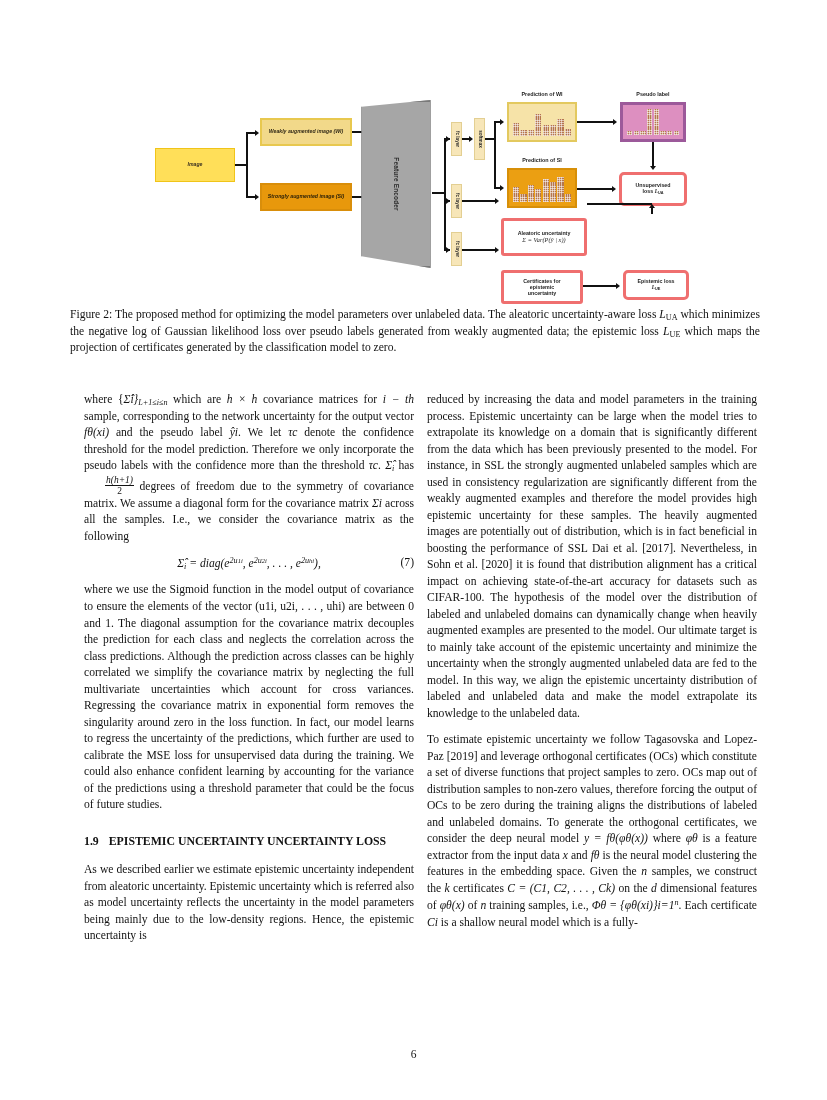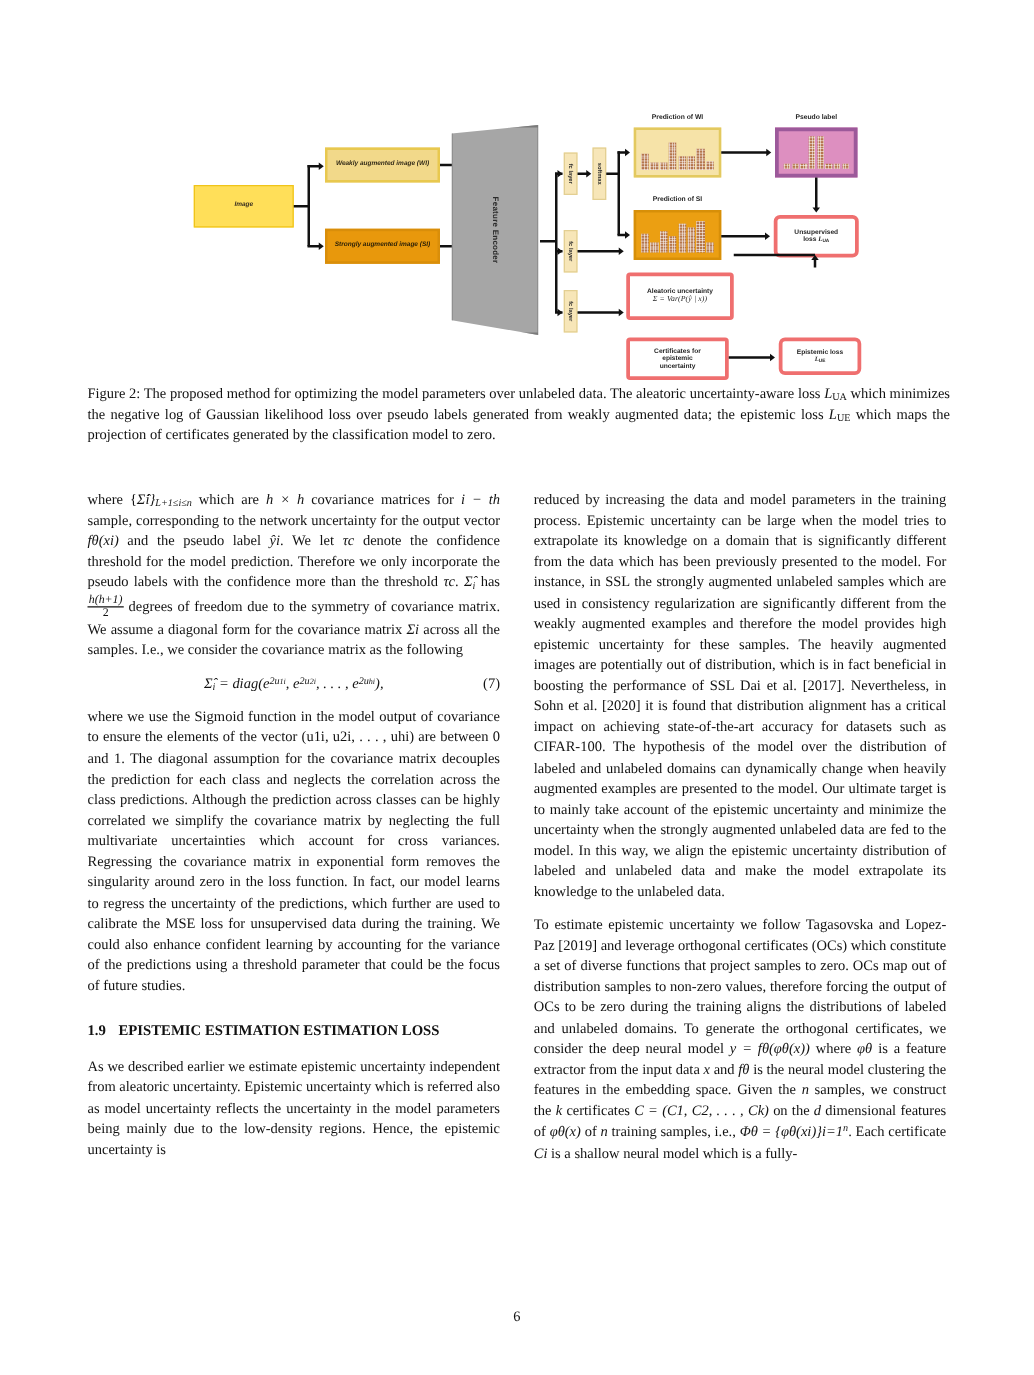--- a/index.html
+++ b/index.html
@@ -255,21 +255,21 @@
   
   .col {
     position: absolute;
     top: 392px;
     width: 330px;
     font-size: 11.6px;
     line-height: 1.425;
     text-align: justify;
     color: #121212;
   }
-  .col-left  { left: 70px; }
+  .col-left  { left: 84px; }
   .col-right { left: 427px; }
 
   .col p {
     margin: 0 0 10px 0;
     text-indent: 0;
   }
 
   .eq {
     display: block;
     position: relative;
@@ -286,20 +286,21 @@
   .ital { font-style: italic; }
   .sup { font-size: 0.7em; vertical-align: 0.45em; }
   .subsc { font-size: 0.7em; vertical-align: -0.25em; }
 
   .frac {
     display: inline-block;
     vertical-align: -0.45em;
     text-align: center;
     font-size: 0.82em;
     line-height: 1.05;
+    margin-left: 21px;
   }
   .frac .num { display: block; border-bottom: 1px solid #121212; padding: 0 1px; }
   .frac .den { display: block; padding: 0 1px; }
 
   h2.section {
     font-family: "Liberation Serif", "DejaVu Serif", serif;
     font-size: 11.8px;
     font-weight: bold;
     margin: 20px 0 13px 0;
     line-height: 1.32;
@@ -489,21 +490,21 @@
 
     <div class="eq">
       <span class="ital">Σ̂<span class="subsc">i</span> = diag(e<span class="sup">2u<span style="font-size:.8em">1i</span></span>, e<span class="sup">2u<span style="font-size:.8em">2i</span></span>, . . . , e<span class="sup">2u<span style="font-size:.8em">hi</span></span>),</span>
       <span class="eqnum">(7)</span>
     </div>
 
     <p>where we use the Sigmoid function in the model output of covariance to ensure the elements of the vector (u1i, u2i, . . . , uhi) are between 0 and 1. The diagonal assumption for the covariance matrix decouples the prediction for each class and neglects the correlation across the class predictions. Although the prediction across classes can be highly correlated we simplify the covariance matrix by neglecting the full multivariate uncertainties which account for cross variances. Regressing the covariance matrix in exponential form removes the singularity around zero in the loss function. In fact, our model learns to regress the uncertainty of the predictions, which further are used to calibrate the MSE loss for unsupervised data during the training. We could also enhance confident learning by accounting for the variance of the predictions using a threshold parameter that could be the focus of future studies.</p>
 
     <h2 class="section">
       <span class="num">1.9</span>
-      <span class="ttl">EPISTEMIC ESTIMATION ESTIMATION LOSS</span>
+      <span class="ttl">EPISTEMIC UNCERTAINTY UNCERTAINTY LOSS</span>
     </h2>
 
     <p>As we described earlier we estimate epistemic uncertainty independent from aleatoric uncertainty. Epistemic uncertainty which is referred also as model uncertainty reflects the uncertainty in the model parameters being mainly due to the low-density regions. Hence, the epistemic uncertainty is</p>
   </div>
 
   <div class="col col-right">
     <p>reduced by increasing the data and model parameters in the training process. Epistemic uncertainty can be large when the model tries to extrapolate its knowledge on a domain that is significantly different from the data which has been previously presented to the model. For instance, in SSL the strongly augmented unlabeled samples which are used in consistency regularization are significantly different from the weakly augmented examples and therefore the model provides high epistemic uncertainty for these samples. The heavily augmented images are potentially out of distribution, which is in fact beneficial in boosting the performance of SSL Dai et al. [2017]. Nevertheless, in Sohn et al. [2020] it is found that distribution alignment has a critical impact on achieving state-of-the-art accuracy for datasets such as CIFAR-100. The hypothesis of the model over the distribution of labeled and unlabeled domains can dynamically change when heavily augmented examples are presented to the model. Our ultimate target is to mainly take account of the epistemic uncertainty and minimize the uncertainty when the strongly augmented unlabeled data are fed to the model. In this way, we align the epistemic uncertainty distribution of labeled and unlabeled data and make the model extrapolate its knowledge to the unlabeled data.</p>
 
     <p><span>To estimate epistemic uncertainty we follow Tagasovska and Lopez-Paz [2019] and leverage orthogonal certificates (OCs) which constitute a set of diverse functions that project samples to zero. OCs map out of distribution samples to non-zero values, therefore forcing the output of OCs to be zero during the training aligns the distributions of labeled and unlabeled domains. To generate the orthogonal certificates, we consider the deep neural model </span><span class="ital">y = fθ(φθ(x))</span><span> where </span><span class="ital">φθ</span><span> is a feature extractor from the input data </span><span class="ital">x</span><span> and </span><span class="ital">fθ</span><span> is the neural model clustering the features in the embedding space. Given the </span><span class="ital">n</span><span> samples, we construct the </span><span class="ital">k</span><span> certificates </span><span class="ital">C = (C1, C2, . . . , Ck)</span><span> on the </span><span class="ital">d</span><span> dimensional features of </span><span class="ital">φθ(x)</span><span> of </span><span class="ital">n</span><span> training samples, i.e., </span><span class="ital">Φθ = {φθ(xi)}i=1</span><span class="sup ital">n</span><span>. Each certificate </span><span class="ital">Ci</span><span> is a shallow neural model which is a fully-</span></p>
   </div>

